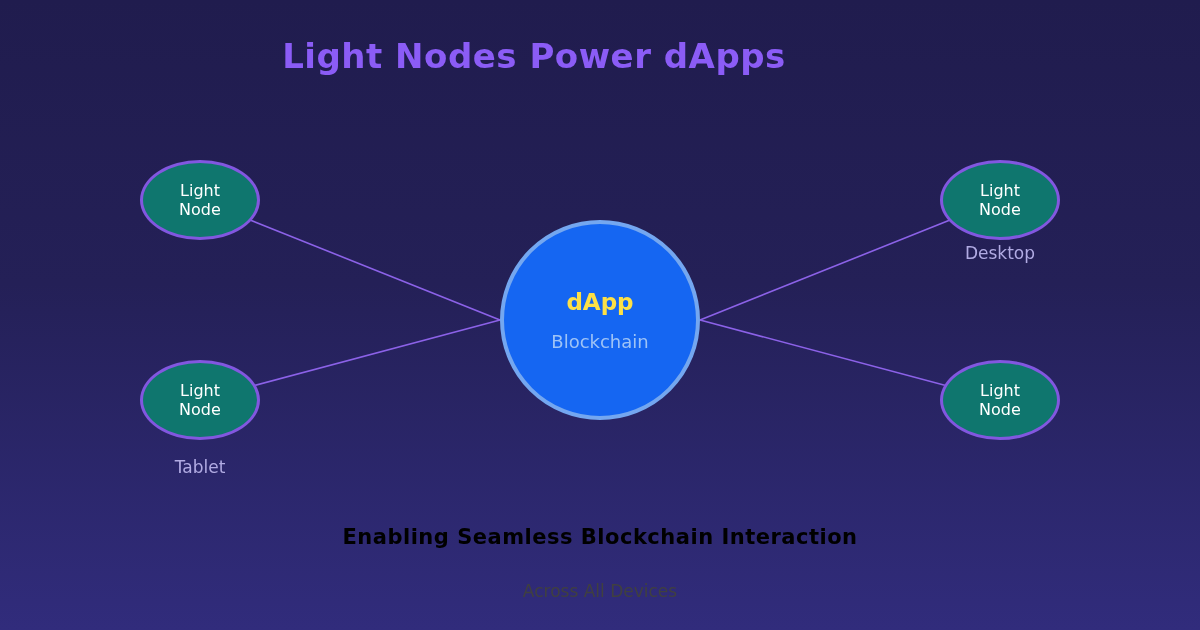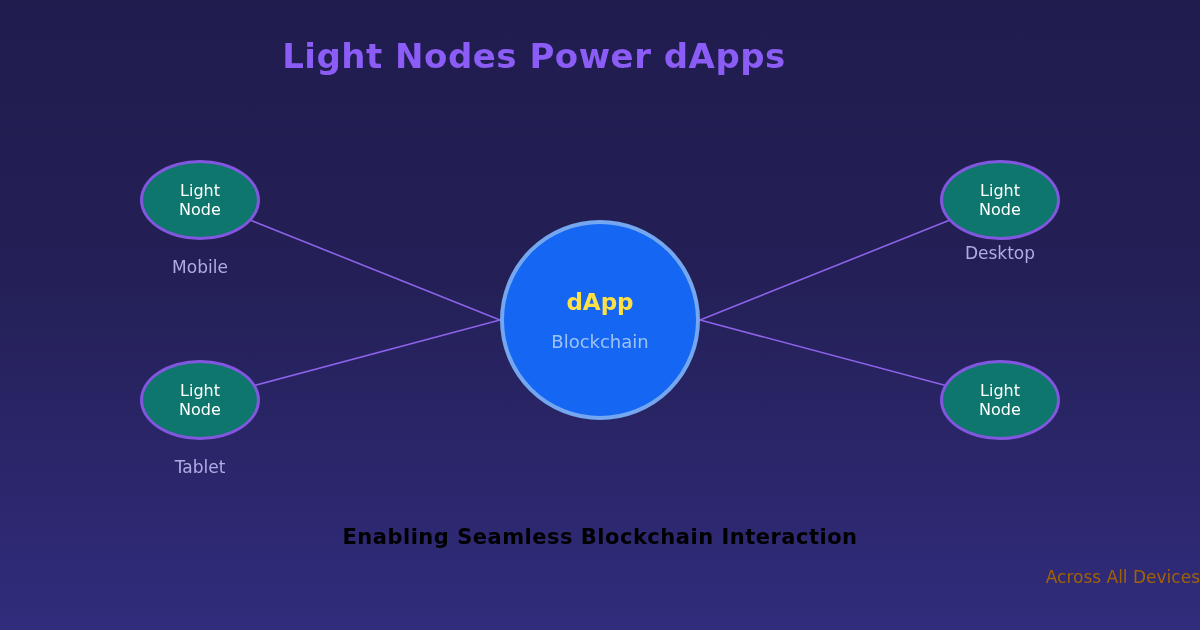--- a/index.html
+++ b/index.html
@@ -101,26 +101,26 @@
     left: 0;
     width: 1200px;
     text-align: center;
     font-size: 21px;
     font-weight: bold;
     color: #000000;
     letter-spacing: 0.5px;
   }
   .footer-subheadline {
     position: absolute;
-    top: 567px;
+    top: 581px;
     left: 0;
     width: 1200px;
-    text-align: right;
+    text-align: center;
     font-size: 17px;
-    color: #a16207;
+    color: #404040;
   }
 </style>
 </head>
 <body>
 
 <div class="stage">
 
   <svg class="connections" viewBox="0 0 1200 630">
     <line x1="500" y1="320" x2="200" y2="200" stroke-width="1.6" stroke="#8c62e8"></line>
     <line x1="500" y1="320" x2="200" y2="400" stroke-width="1.6" stroke="#8c62e8"></line>
@@ -140,21 +140,20 @@
   </div>
   <div class="node node-tablet">
     <div class="node-label">Light
 Node</div>
   </div>
   <div class="node node-iot">
     <div class="node-label">Light
 Node</div>
   </div>
 
-  <div class="device-label device-mobile">Mobile</div>
   <div class="device-label device-desktop">Desktop</div>
   <div class="device-label device-tablet">Tablet</div>
 
   <div class="hub">
     <div class="hub-title">dApp</div>
     <div class="hub-subtitle">Blockchain</div>
   </div>
 
   <div class="footer-headline">Enabling Seamless Blockchain Interaction</div>
   <div class="footer-subheadline">Across All Devices</div>

